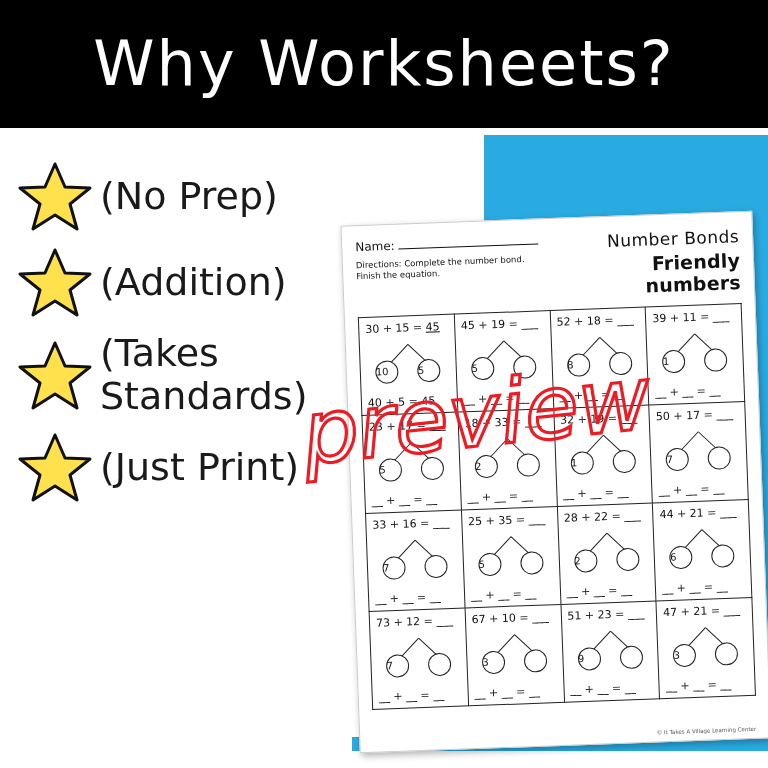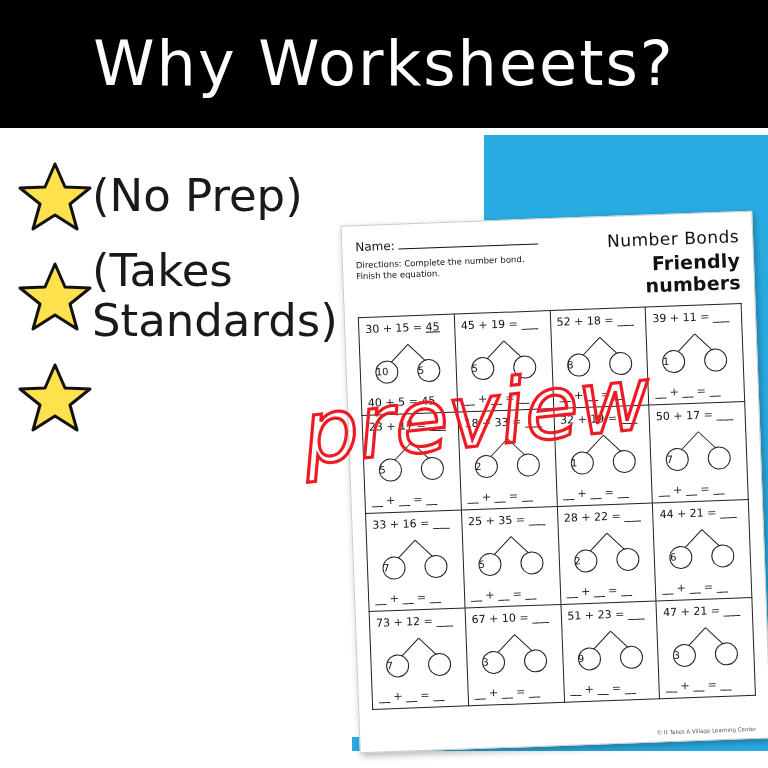--- a/index.html
+++ b/index.html
@@ -59,23 +59,24 @@
     min-height: 72px;
   }
   .star {
     width: 74px; height: 72px;
     flex: 0 0 74px;
     position: relative;
   }
   .star svg { display: block; }
   .feature-label {
     font-family: "DejaVu Sans", sans-serif;
-    font-size: 45px;
+    font-size: 38px;
     color: #1a1a1a;
     line-height: 1.12;
+    margin-left: 8px;
     max-width: 260px;
   }
 
   
   .worksheet {
     position: absolute;
     left: 350px; top: 218px;
     width: 412px; height: 528px;
     background: #ffffff;
     border: 1px solid #cccccc;
@@ -203,37 +204,46 @@
 
   <div class="feature-row">
     <span class="star">
       <svg width="74" height="72" viewBox="0 0 74 72">
         <polygon points="37,4 47,27 72,28 52,44 59,69 37,55 15,69 22,44 2,28 27,27" fill="#FFE14D" stroke="#111111" stroke-width="3" stroke-linejoin="round"></polygon>
       </svg>
     </span>
     <span class="feature-label">(No Prep)</span>
   </div>
 
+  <div class="feature-row">
+    <span class="star">
+      <svg width="74" height="72" viewBox="0 0 74 72">
+        <polygon points="37,4 47,27 72,28 52,44 59,69 37,55 15,69 22,44 2,28 27,27" fill="#FFE14D" stroke="#111111" stroke-width="3" stroke-linejoin="round"></polygon>
+      </svg>
+    </span>
+    <span class="feature-label">(Addition)</span>
+  </div>
 
 
   <div class="feature-row">
     <span class="star">
       <svg width="74" height="72" viewBox="0 0 74 72">
         <polygon points="37,4 47,27 72,28 52,44 59,69 37,55 15,69 22,44 2,28 27,27" fill="#FFE14D" stroke="#111111" stroke-width="3" stroke-linejoin="round"></polygon>
       </svg>
     </span>
     <span class="feature-label">(Takes Standards)</span>
   </div>
 
   <div class="feature-row">
     <span class="star">
       <svg width="74" height="72" viewBox="0 0 74 72">
         <polygon points="37,4 47,27 72,28 52,44 59,69 37,55 15,69 22,44 2,28 27,27" fill="#FFE14D" stroke="#111111" stroke-width="3" stroke-linejoin="round"></polygon>
       </svg>
     </span>
+    <span class="feature-label">(Just Print)</span>
   </div>
 
 </div>
 
 <div class="worksheet">
 
   <div class="ws-header">
     <div class="ws-name-block">
       <div class="ws-name-line">
         <span>Name:</span>

